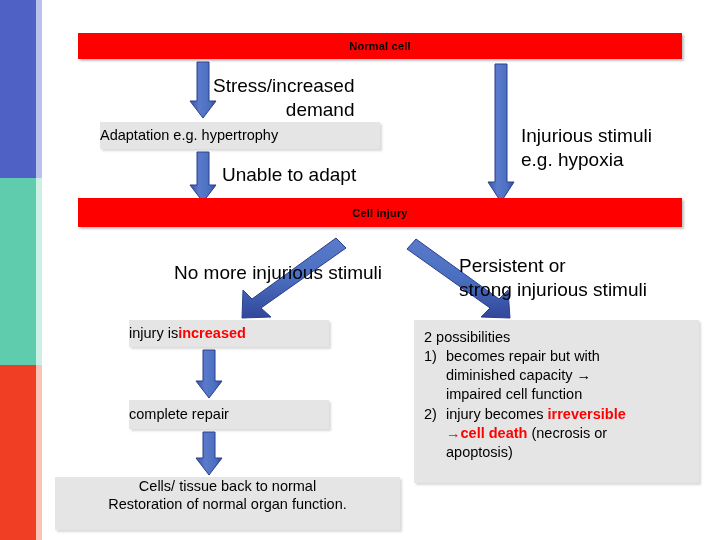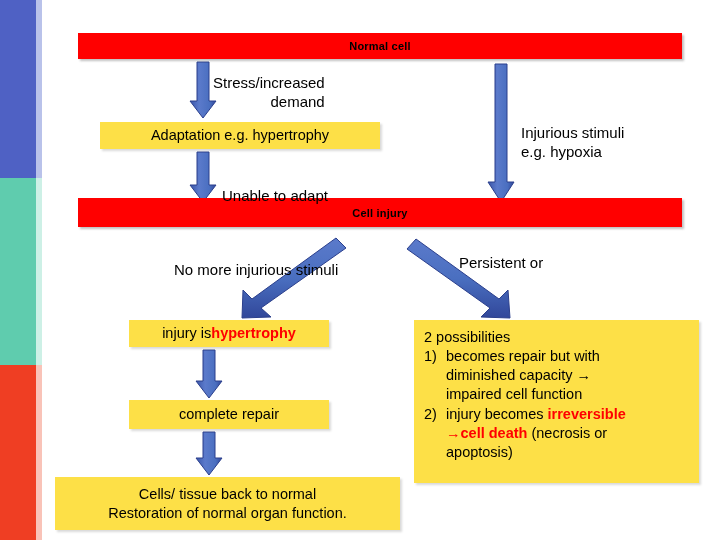--- a/index.html
+++ b/index.html
@@ -46,26 +46,26 @@
     justify-content: center;
     box-shadow: 2px 2px 2px rgba(120,120,120,0.45);
     letter-spacing: 0.2px;
   }
   #bar-normal-cell { left: 78px; top: 33px;  width: 604px; height: 26px; }
   #bar-cell-injury { left: 78px; top: 198px; width: 604px; height: 29px; }
 
   
   .salmon-box {
     position: absolute;
-    background: #fde047;
+    background: #e5e5e5;
     color: #000000;
     font-size: 14.5px;
     display: flex;
     align-items: center;
-    justify-content: center;
+    justify-content: flex-start;
     text-align: center;
     line-height: 1.25;
     box-shadow: 2px 2px 2px rgba(150,150,150,0.35);
   }
   #box-adaptation    { left: 100px; top: 122px; width: 280px; height: 27px; }
   #box-reversible    { left: 129px; top: 320px; width: 200px; height: 27px; }
   #box-complete      { left: 129px; top: 400px; width: 200px; height: 29px; }
   #box-back-normal   { left: 55px;  top: 477px; width: 345px; height: 53px;
                        flex-direction: column; }
   #box-possibilities { left: 414px; top: 320px; width: 285px; height: 163px;
@@ -78,27 +78,27 @@
 
   
   .poss-line { display: block; white-space: nowrap; }
   .poss-num  { display: inline-block; width: 22px; }
   .poss-indent { display: inline-block; width: 22px; }
 
   
   .label {
     position: absolute;
     color: #000000;
-    font-size: 15px;
+    font-size: 19px;
     line-height: 1.25;
     white-space: nowrap;
   }
   #lbl-stress      { left: 213px; top: 74px;  text-align: center; }
   #lbl-injurious   { left: 521px; top: 124px; }
-  #lbl-unable      { left: 222px; top: 163px; margin-top: 24px; }
+  #lbl-unable      { left: 222px; top: 163px; }
   #lbl-nomore      { left: 174px; top: 261px; }
   #lbl-persistent  { left: 459px; top: 254px; }
 
   
   #arrow-layer {
     position: absolute;
     left: 0; top: 0;
     width: 720px; height: 540px;
     pointer-events: none;
   }
@@ -166,21 +166,21 @@
   <div class="red-bar" id="bar-cell-injury">
     <span>Cell injury</span>
   </div>
 
   <div class="salmon-box" id="box-adaptation">
     <span>Adaptation e.g. hypertrophy</span>
   </div>
 
   <div class="salmon-box" id="box-reversible">
     <span>injury is </span>
-      <span class="red-word">hypertrophy</span>
+      <span class="red-word">increased</span>
   </div>
 
   <div class="salmon-box" id="box-complete">
     <span>complete repair</span>
   </div>
 
   <div class="salmon-box" id="box-back-normal">
     <span>Cells/ tissue back to normal</span>
     <span>Restoration of normal organ function.</span>
   </div>
@@ -220,15 +220,16 @@
   <div class="label" id="lbl-unable">
     <div>Unable to adapt</div>
   </div>
 
   <div class="label" id="lbl-nomore">
     <div>No more injurious stimuli</div>
   </div>
 
   <div class="label" id="lbl-persistent">
     <div>Persistent or</div>
+    <div>strong injurious stimuli</div>
   </div>
 
 </div>
 
 </body></html>

